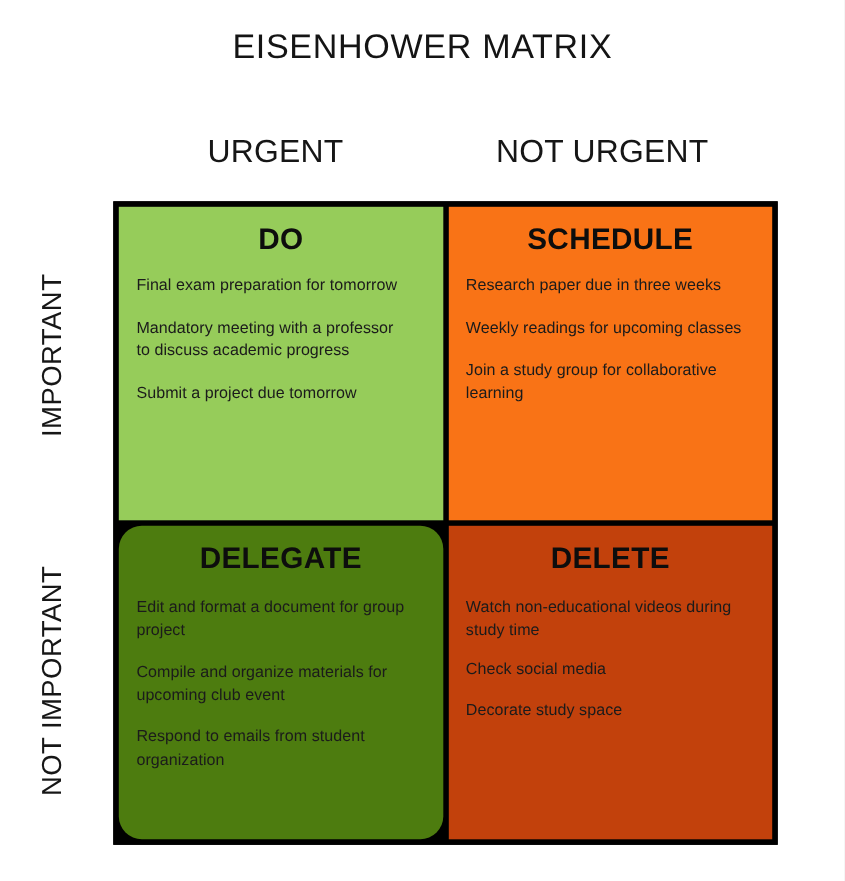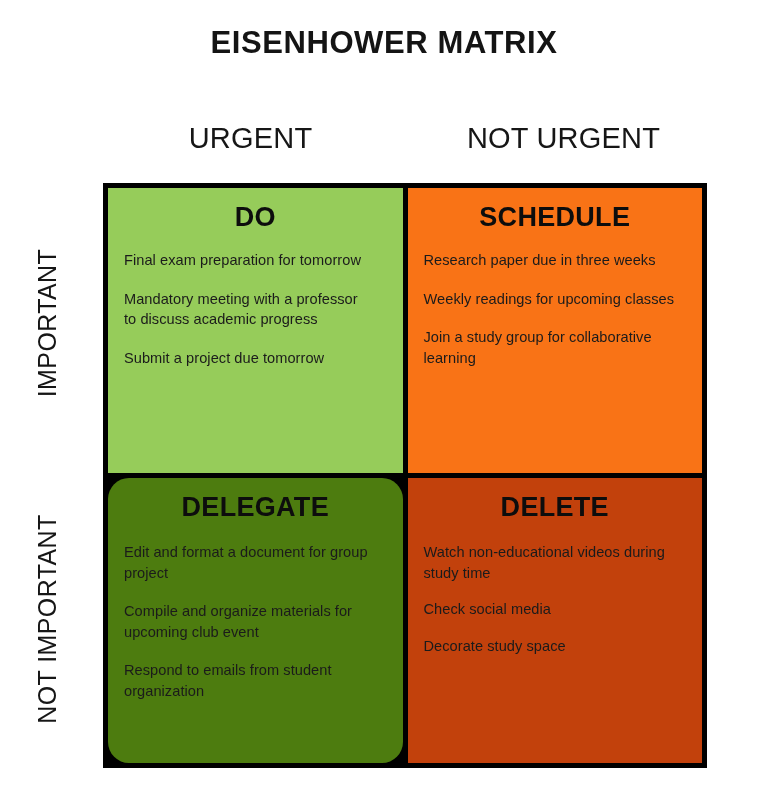--- a/index.html
+++ b/index.html
@@ -18,21 +18,21 @@
   }
 
   
   #matrix-title {
     position: absolute;
     left: 0;
     top: 24px;
     width: 768px;
     text-align: center;
     font-size: 31px;
-    font-weight: bold;
+    font-weight: normal;
     letter-spacing: 0.6px;
     color: #141414;
     line-height: 38px;
   }
 
   
   .col-header {
     position: absolute;
     top: 119px;
     font-size: 29px;
@@ -40,21 +40,21 @@
     color: #161616;
     line-height: 38px;
     text-align: center;
     letter-spacing: 0.2px;
   }
   #col-header-urgent {
     left: 103px;
     width: 295px;
   }
   #col-header-not-urgent {
-    left: 416px;
+    left: 400px;
     width: 295px;
     text-align: center;
   }
 
   
   .row-label {
     position: absolute;
     left: 0;
     width: 290px;
     text-align: center;

